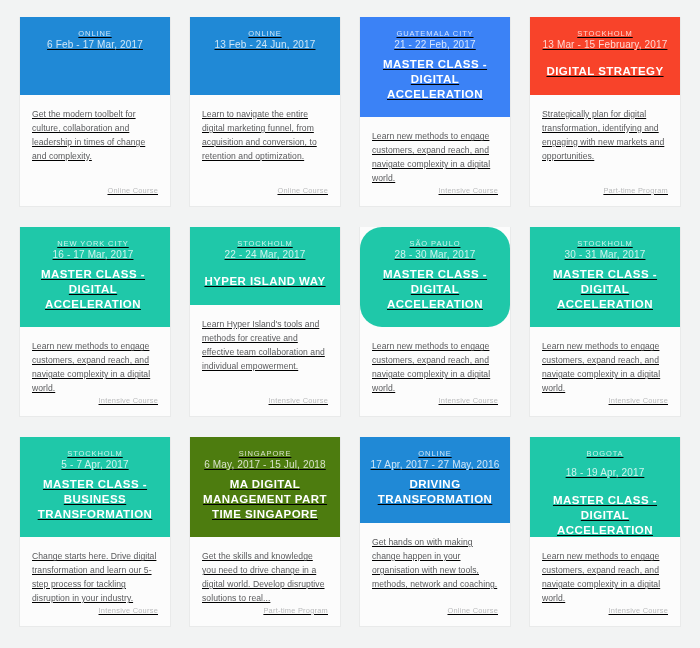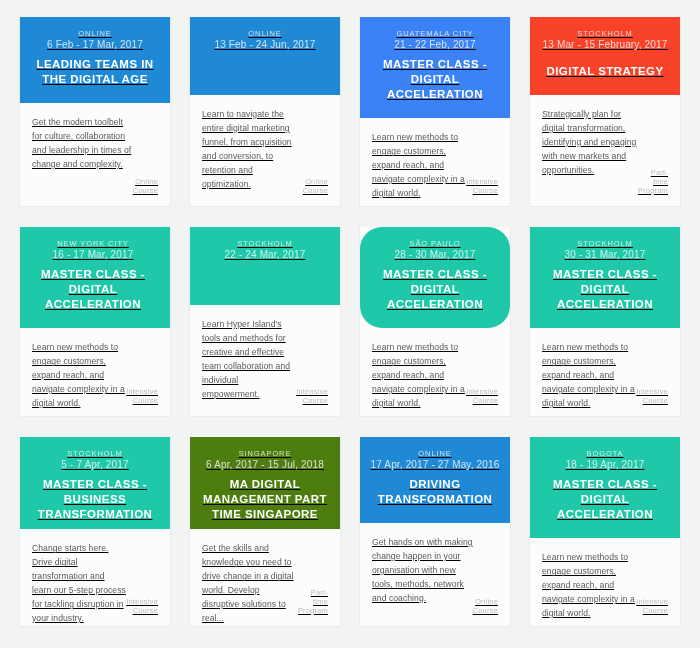--- a/index.html
+++ b/index.html
@@ -71,20 +71,21 @@
     line-height: 1.32;
     text-transform: uppercase;
     margin-top: auto;
     margin-bottom: 2px;
     padding: 0 2px;
   }
 
   .card-body {
     flex: 1;
     display: flex;
+    flex-direction: column;
     padding: 13px 12px 0 12px;
     box-sizing: border-box;
   }
 
   .card-desc {
     font-size: 8.6px;
     line-height: 1.62;
     color: #58595b;
     letter-spacing: 0.05px;
   }
@@ -99,21 +100,20 @@
   }
 </style>
 </head>
 <body>
 
 <div id="grid">
   <div class="card">
     <div class="card-header" style="background: rgb(32, 137, 214);">
       <div class="card-location">ONLINE</div>
       <div class="card-date">6 Feb - 17 Mar, 2017</div>
-      <div class="card-title">LEADING TEAMS IN THE DIGITAL AGE</div>
     </div>
     <div class="card-body">
       <div class="card-desc">Get the modern toolbelt for culture, collaboration and leadership in times of change and complexity.</div>
       <div class="card-footer">Online Course</div>
     </div>
   </div>
 
   <div class="card">
     <div class="card-header" style="background: rgb(32, 137, 214);">
       <div class="card-location">ONLINE</div>
@@ -158,20 +158,21 @@
     <div class="card-body">
       <div class="card-desc">Learn new methods to engage customers, expand reach, and navigate complexity in a digital world.</div>
       <div class="card-footer">Intensive Course</div>
     </div>
   </div>
 
   <div class="card">
     <div class="card-header" style="background: rgb(31, 200, 169);">
       <div class="card-location">STOCKHOLM</div>
       <div class="card-date">22 - 24 Mar, 2017</div>
+      <div class="card-title">HYPER ISLAND WAY</div>
     </div>
     <div class="card-body">
       <div class="card-desc">Learn Hyper Island's tools and methods for creative and effective team collaboration and individual empowerment.</div>
       <div class="card-footer">Intensive Course</div>
     </div>
   </div>
 
   <div class="card">
     <div class="card-header" style="background: rgb(31, 200, 169); border-radius: 22px;">
       <div class="card-location">SÃO PAULO</div>
@@ -204,21 +205,21 @@
     </div>
     <div class="card-body">
       <div class="card-desc">Change starts here. Drive digital transformation and learn our 5-step process for tackling disruption in your industry.</div>
       <div class="card-footer">Intensive Course</div>
     </div>
   </div>
 
   <div class="card">
     <div class="card-header" style="background: #4d7c0f;">
       <div class="card-location">SINGAPORE</div>
-      <div class="card-date">6 Apr, 2017 - 15 Jul, 2018</div>
+      <div class="card-date">6 May, 2017 - 15 Jul, 2018</div>
       <div class="card-title">MA DIGITAL MANAGEMENT PART TIME SINGAPORE</div>
     </div>
     <div class="card-body">
       <div class="card-desc">Get the skills and knowledge you need to drive change in a digital world. Develop disruptive solutions to real...</div>
       <div class="card-footer">Part-time Program</div>
     </div>
   </div>
 
   <div class="card">
     <div class="card-header" style="background: rgb(32, 137, 214);">
@@ -226,21 +227,21 @@
       <div class="card-date">17 Apr, 2017 - 27 May, 2016</div>
       <div class="card-title">DRIVING TRANSFORMATION</div>
     </div>
     <div class="card-body">
       <div class="card-desc">Get hands on with making change happen in your organisation with new tools, methods, network and coaching.</div>
       <div class="card-footer">Online Course</div>
     </div>
   </div>
 
   <div class="card">
-    <div class="card-header" style="background: rgb(31, 200, 169);">
+    <div class="card-header" style="background: rgb(31, 200, 169); gap: 8px;">
       <div class="card-location">BOGOTA</div>
       <div class="card-date">18 - 19 Apr, 2017</div>
       <div class="card-title">MASTER CLASS - DIGITAL ACCELERATION</div>
     </div>
     <div class="card-body">
       <div class="card-desc">Learn new methods to engage customers, expand reach, and navigate complexity in a digital world.</div>
       <div class="card-footer">Intensive Course</div>
     </div>
   </div>
 </div>

